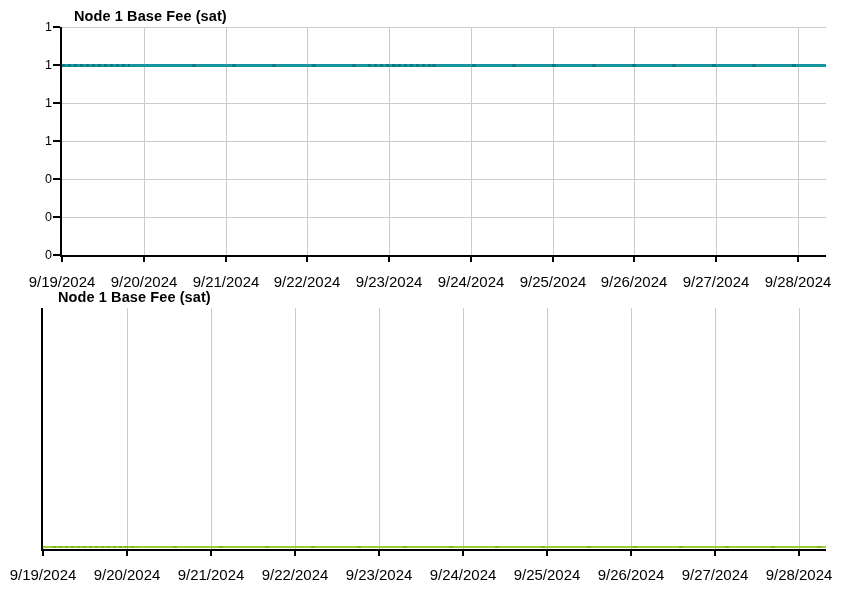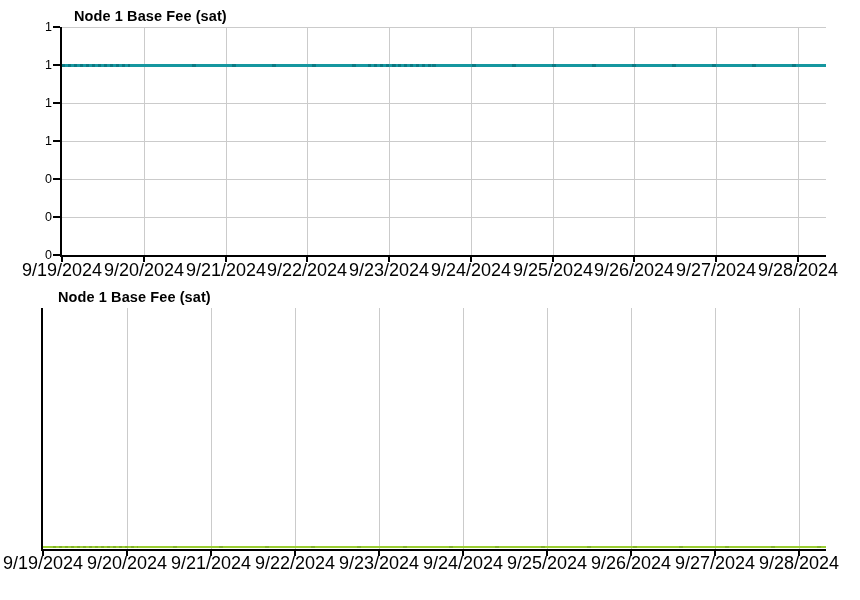--- a/index.html
+++ b/index.html
@@ -9,21 +9,21 @@
   }
   .chart-title{position:absolute;font-weight:bold;font-size:14.5px;white-space:nowrap;letter-spacing:.1px;}
   .plot{position:absolute;}
   .gridline-v{position:absolute;top:0;width:1px;background:#cbcbcb;}
   .gridline-h{position:absolute;left:0;height:1px;background:#cbcbcb;}
   .axis-y{position:absolute;background:#000;}
   .axis-x{position:absolute;background:#000;}
   .tick-y{position:absolute;width:7px;height:2px;background:#000;}
   .tick-x{position:absolute;width:2px;height:5px;background:#000;}
   .y-label{position:absolute;font-size:12.5px;line-height:16px;text-align:right;width:26px;}
-  .x-label{position:absolute;font-size:18px;line-height:14px;text-align:center;width:84px;white-space:nowrap;}
+  .x-label{position:absolute;font-size:15px;line-height:14px;text-align:center;width:84px;white-space:nowrap;margin-top:12px;}
   .series-line{position:absolute;left:0;}
   .marker-seg{position:absolute;}
 </style>
 </head>
 <body>
 
 <div id="canvas">
 
   <div class="chart-title" style="left:74px;top:8px;">Node 1 Base Fee (sat)</div>
 

